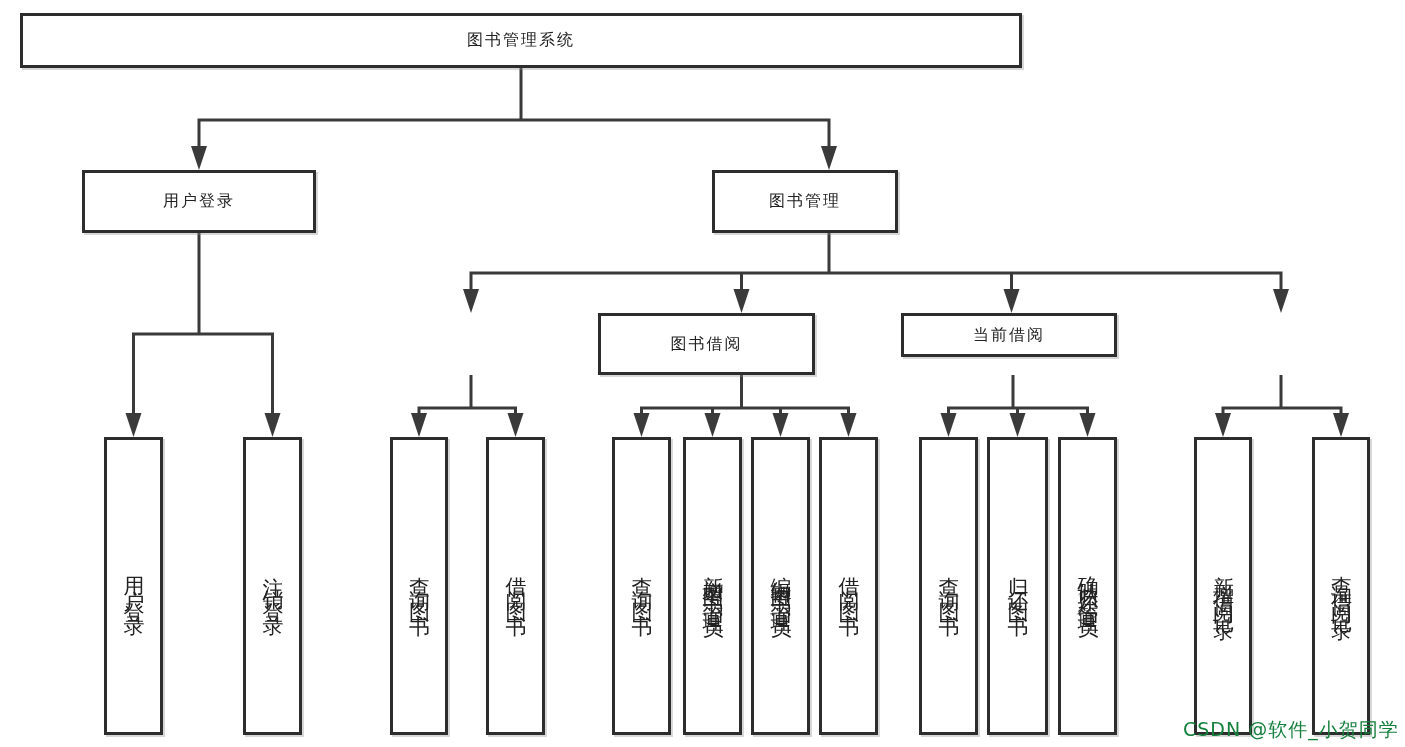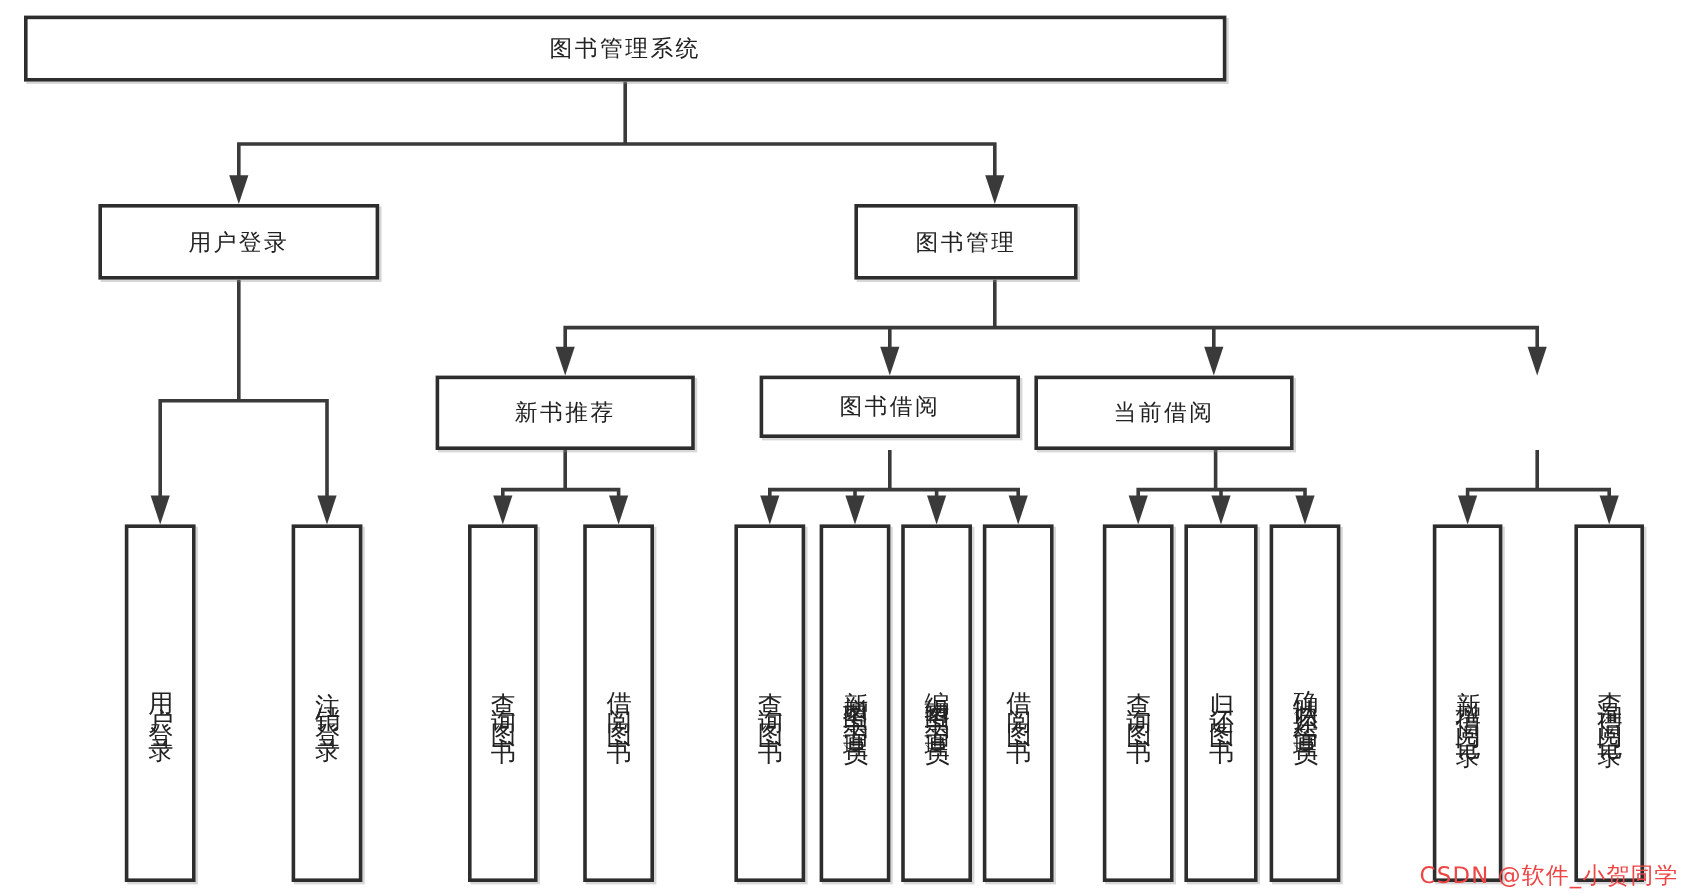--- a/index.html
+++ b/index.html
@@ -38,21 +38,21 @@
     background: #ffffff;
     border: 3px solid #2d2d2d;
     box-shadow: 2px 2px 0 rgba(140,140,140,0.35);
     display: flex;
     align-items: center;
     justify-content: center;
     z-index: 2;
     color: #222222;
   }
   .hlabel {
-    font-size: 19px;
+    font-size: 16px;
     letter-spacing: 2px;
     white-space: nowrap;
     color: #222222;
   }
   .vlabel {
     writing-mode: vertical-rl;
     text-orientation: mixed;
     font-size: 21px;
     line-height: 1;
     color: #222222;
@@ -60,21 +60,21 @@
   }
   .s4 { letter-spacing: 13px; }
   .s6 { letter-spacing: 9px; }
   .s9 { letter-spacing: 6px; }
   .watermark {
     position: absolute;
     left: 1183px;
     top: 717px;
     font-size: 19px;
     letter-spacing: 1px;
-    color: #ef4444;
+    color: #15803d;
     z-index: 3;
     white-space: nowrap;
   }
 </style>
 </head>
 <body>
 
 <div class="canvas">
 
   <svg class="connectors" width="1405" height="747" viewBox="0 0 1405 747">
@@ -129,27 +129,24 @@
     <span class="hlabel">图书管理系统</span>
   </div>
 
   <div class="node" style="left:82px;top:170px;width:234px;height:63px">
     <span class="hlabel">用户登录</span>
   </div>
   <div class="node" style="left:712px;top:170px;width:186px;height:63px">
     <span class="hlabel">图书管理</span>
   </div>
 
-  <div class="node" style="left:363px;top:313px;width:216px;height:62px">
-    <span class="hlabel">新书推荐</span>
-  </div>
-  <div class="node" style="left:633px;top:313px;width:217px;height:52px">
+  <div class="node" style="left:598px;top:313px;width:217px;height:62px">
     <span class="hlabel">图书借阅</span>
   </div>
-  <div class="node" style="left:862px;top:313px;width:216px;height:62px">
+  <div class="node" style="left:901px;top:313px;width:216px;height:44px">
     <span class="hlabel">当前借阅</span>
   </div>
 
   <div class="node" style="left:104px;top:437px;width:59px;height:298px">
     <span class="vlabel s4">用户登录</span>
   </div>
   <div class="node" style="left:243px;top:437px;width:59px;height:298px">
     <span class="vlabel s4">注销登录</span>
   </div>
   <div class="node" style="left:390px;top:437px;width:58px;height:298px">

